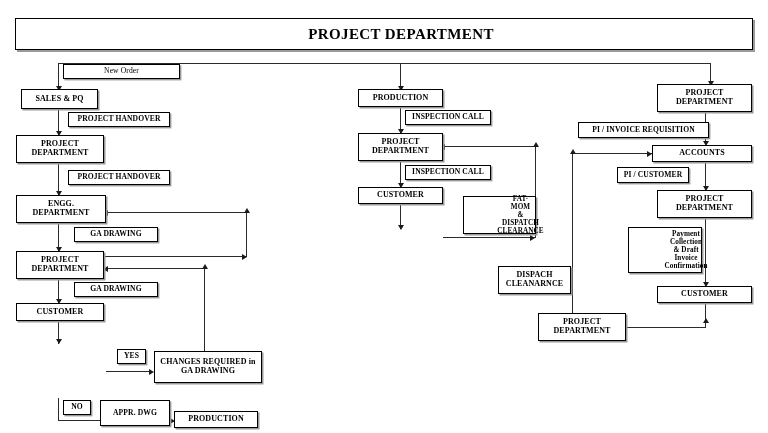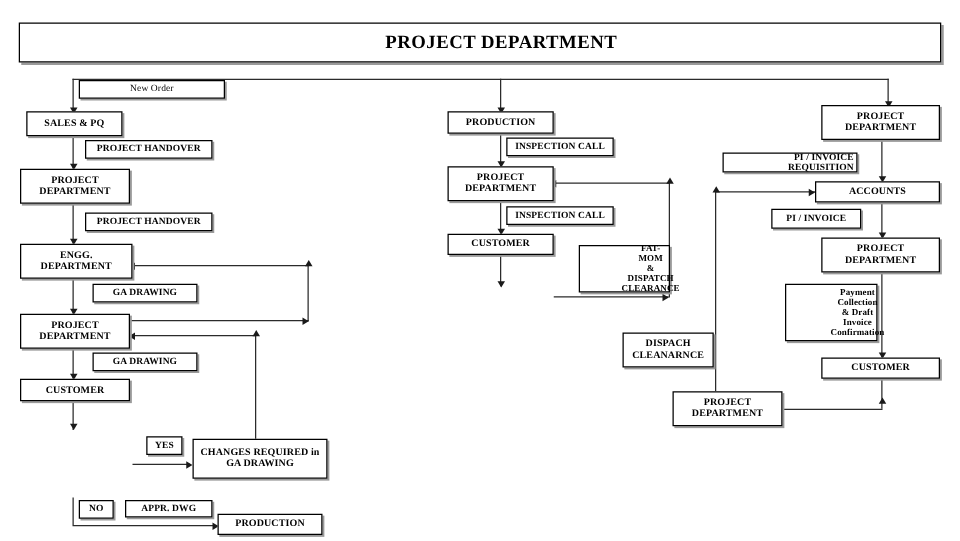--- a/index.html
+++ b/index.html
@@ -205,21 +205,21 @@
   <div class="arw left" style="left:103px;top:209.5px;"></div>
 
   <div class="ln lnv" style="left:58px;top:398px;height:22px;"></div>
   <div class="ln lnh" style="left:58px;top:420px;width:116px;"></div>
   <div class="arw right" style="left:170px;top:417.5px;"></div>
 
   <div class="node label" style="left:63px;top:400px;width:28px;height:15px;">
     <span>NO</span>
   </div>
 
-  <div class="node label" style="left:100px;top:400px;width:70px;height:14px;text-align:right;">
+  <div class="node label" style="left:100px;top:400px;width:70px;height:26px;text-align:right;">
     <span>APPR. DWG</span>
   </div>
 
   <div class="node" style="left:174px;top:411px;width:84px;height:17px;">
     <span>PRODUCTION</span>
   </div>
 
   <div class="node" style="left:358px;top:89px;width:85px;height:18px;">
     <span>PRODUCTION</span>
   </div>
@@ -270,33 +270,33 @@
   </div>
 
   <div class="node" style="left:657px;top:84px;width:95px;height:28px;flex-direction:column;">
     <span>PROJECT</span>
     <span>DEPARTMENT</span>
   </div>
 
   <div class="ln lnv" style="left:705px;top:112px;height:32px;"></div>
   <div class="arw down" style="left:702.5px;top:141px;"></div>
 
-  <div class="node label" style="left:578px;top:122px;width:108px;height:16px;text-align:right;">
+  <div class="node label" style="left:578px;top:122px;width:131px;height:16px;">
     <span>PI / INVOICE REQUISITION</span>
   </div>
 
   <div class="node" style="left:652px;top:145px;width:100px;height:17px;">
     <span>ACCOUNTS</span>
   </div>
 
   <div class="ln lnv" style="left:705px;top:162px;height:28px;"></div>
   <div class="arw down" style="left:702.5px;top:186px;"></div>
 
   <div class="node label" style="left:617px;top:167px;width:72px;height:16px;">
-    <span>PI / INVOICE</span>
+    <span>PI / CUSTOMER</span>
   </div>
 
   <div class="node" style="left:657px;top:190px;width:95px;height:28px;flex-direction:column;">
     <span>PROJECT</span>
     <span>DEPARTMENT</span>
   </div>
 
   <div class="ln lnv" style="left:705px;top:218px;height:68px;"></div>
   <div class="arw down" style="left:702.5px;top:282px;"></div>
 

